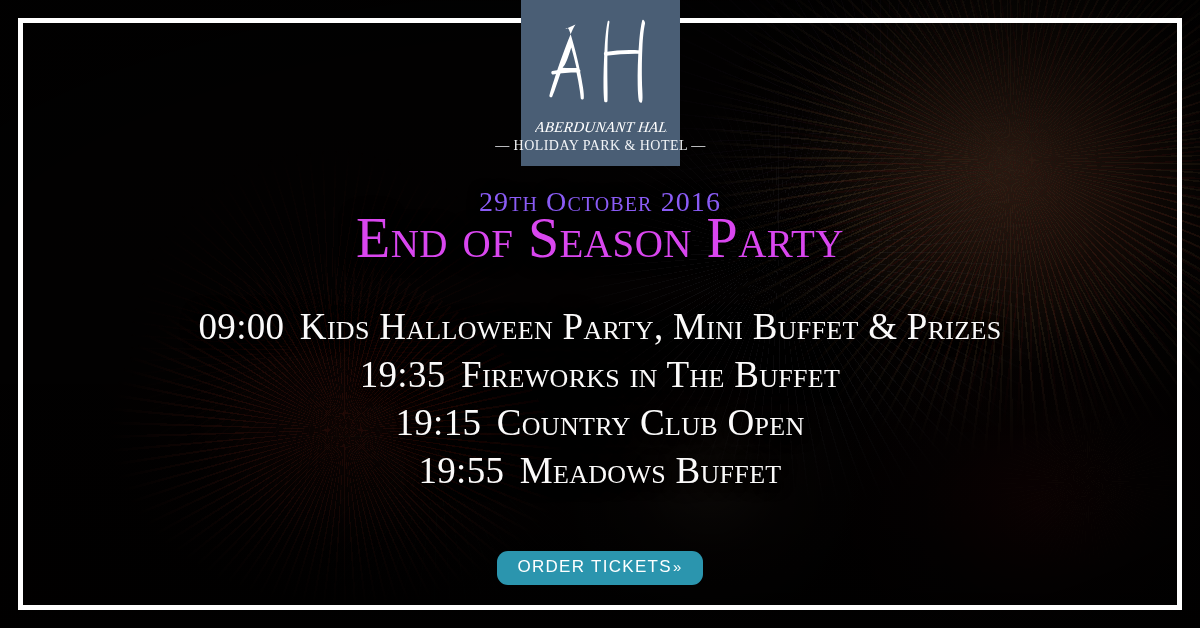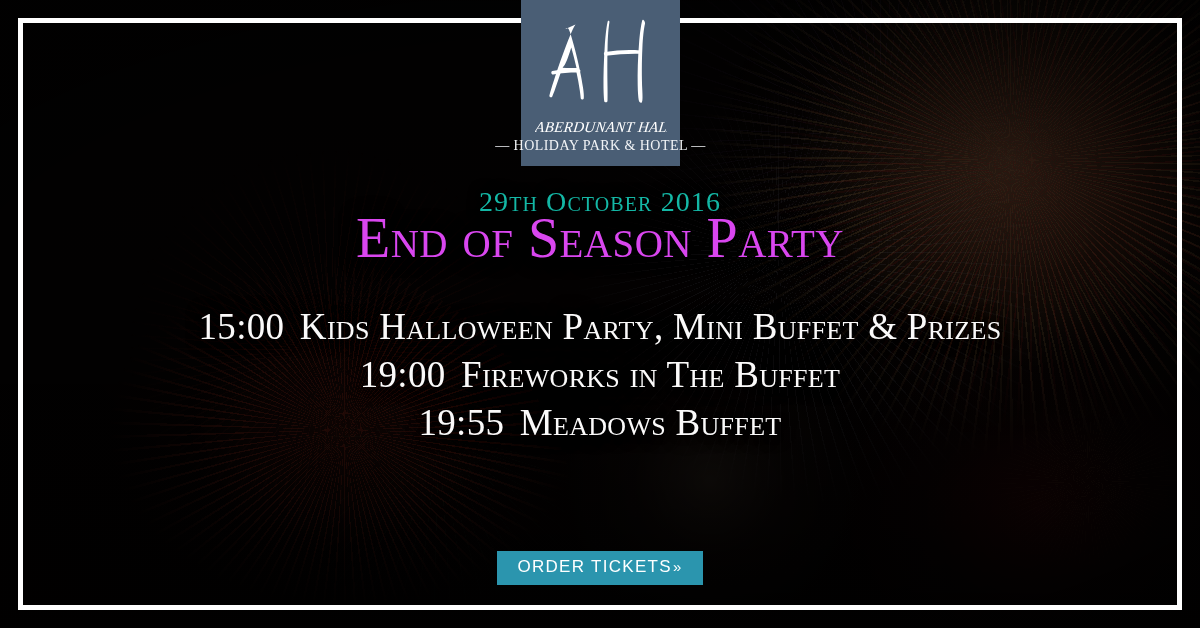--- a/index.html
+++ b/index.html
@@ -197,21 +197,21 @@
     color:#ffffff;
   }
 
   .eyebrow {
     position:absolute;
     left:0; right:0; top:186px;
     font-family:"Liberation Serif", serif;
     font-size:28px;
     font-variant:small-caps;
     letter-spacing:1.1px;
-    color:#14b8a6;
+    color:#8b5cf6;
     text-shadow:0 1px 5px rgba(0,0,0,.85), 0 0 14px rgba(0,0,0,.6);
   }
 
   .headline {
     position:absolute;
     left:0; right:0; top:209px;
     font-family:"Liberation Serif", serif;
     font-size:56px;
     font-variant:small-caps;
     letter-spacing:.5px;
@@ -305,25 +305,26 @@
     </svg>
 
     <div class="logo-tagline">— HOLIDAY PARK &amp; HOTEL —</div>
   </div>
 
   <div class="content">
     <div class="eyebrow">29th October 2016</div>
     <div class="headline">End of Season Party</div>
 
     <ul class="schedule" id="schedule-list">
-        <li class="schedule-row"><span class="schedule-time">15:00</span><span class="schedule-event">Kids Halloween Party, Mini Buffet &amp; Prizes</span></li>
-        <li class="schedule-row"><span class="schedule-time">19:00</span><span class="schedule-event">Fireworks in The Buffet</span></li>
+        <li class="schedule-row"><span class="schedule-time">09:00</span><span class="schedule-event">Kids Halloween Party, Mini Buffet &amp; Prizes</span></li>
+        <li class="schedule-row"><span class="schedule-time">19:35</span><span class="schedule-event">Fireworks in The Buffet</span></li>
+        <li class="schedule-row"><span class="schedule-time">19:15</span><span class="schedule-event">Country Club Open</span></li>
         <li class="schedule-row"><span class="schedule-time">19:55</span><span class="schedule-event">Meadows Buffet</span></li>
       </ul>
   </div>
 
   <div class="cta-wrap">
-    <a class="cta" href="#" style="background: rgb(43, 149, 174); color: rgb(255, 255, 255);">
+    <a class="cta" href="#" style="background: rgb(43, 149, 174); color: rgb(255, 255, 255); border-radius: 11px;">
       <span>ORDER TICKETS</span><span class="cta-chevron">»</span>
     </a>
   </div>
 
 </div>
 
 </body></html>

